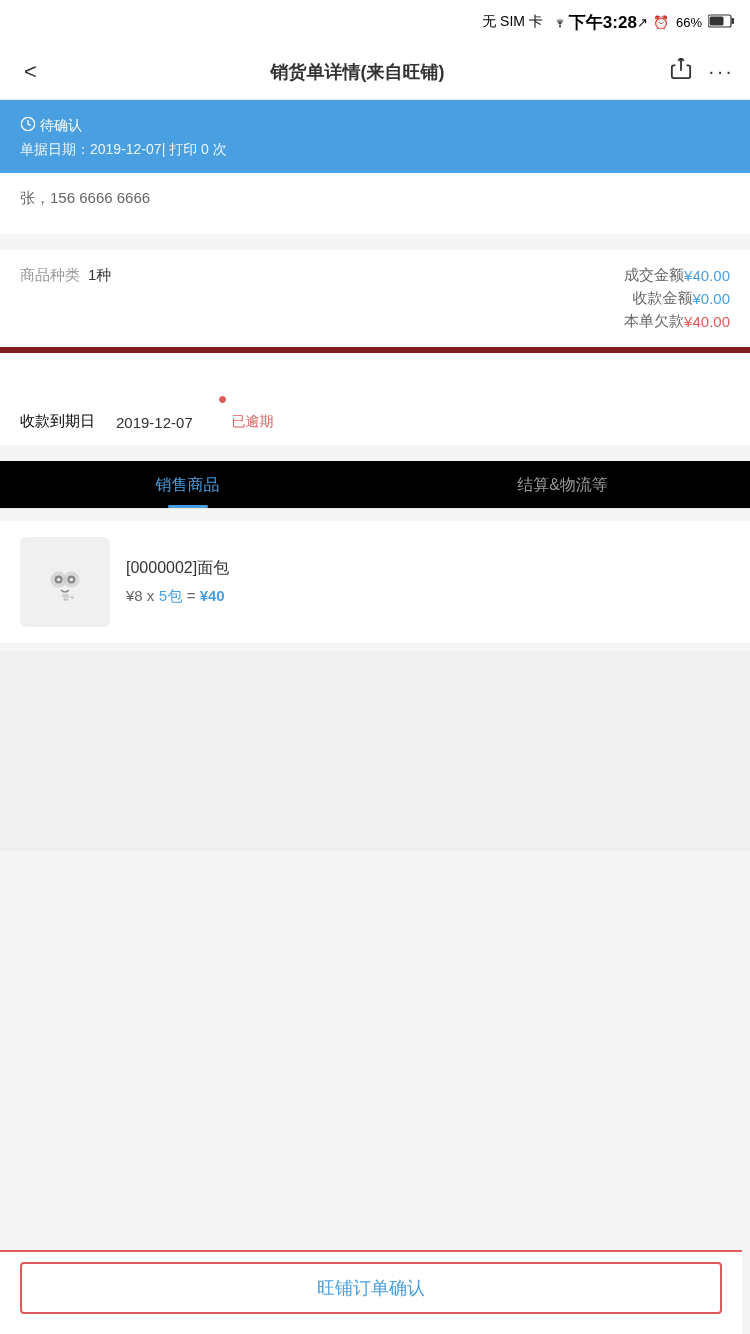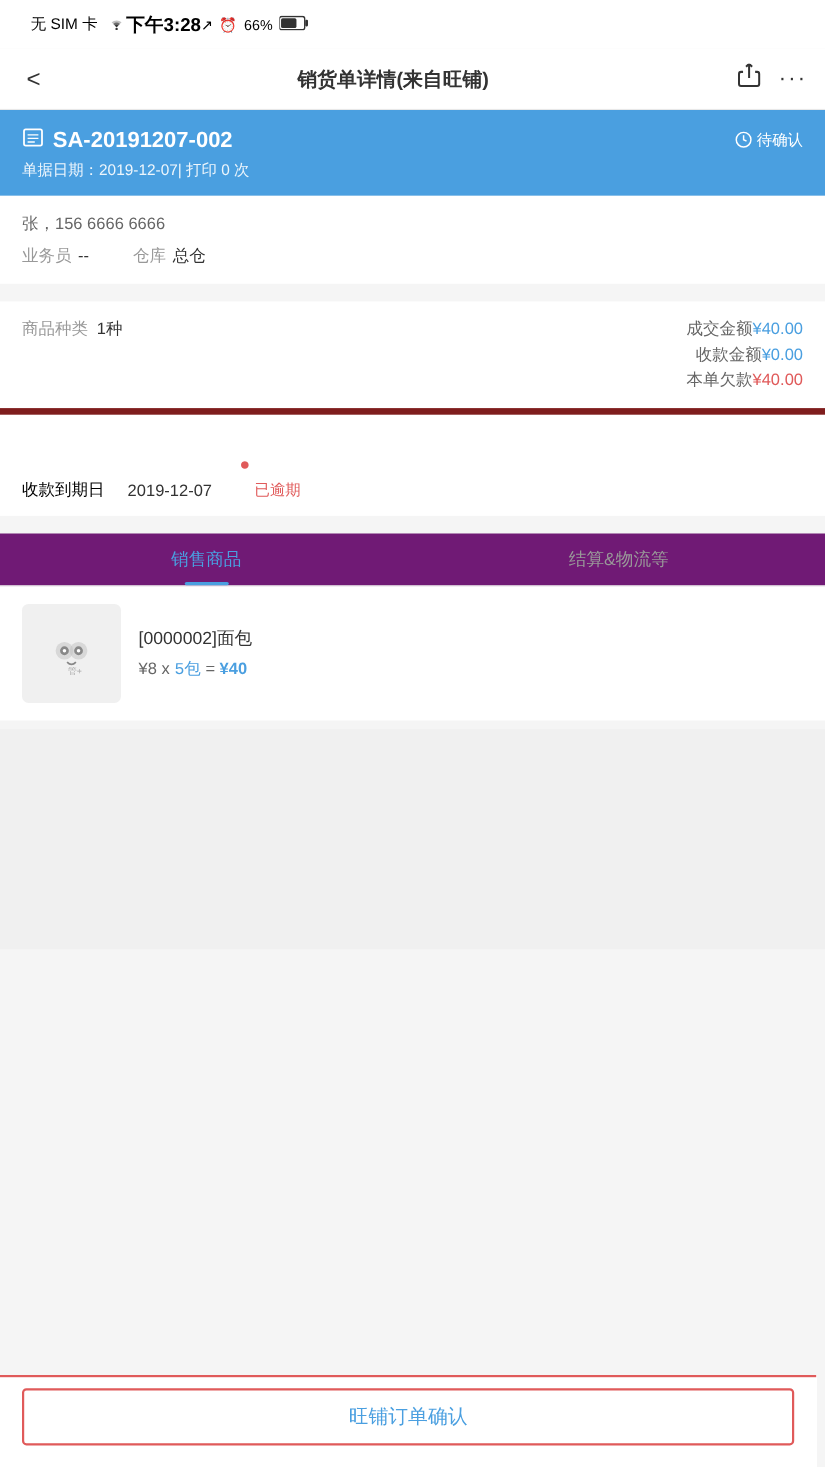--- a/index.html
+++ b/index.html
@@ -12,22 +12,22 @@
       position: relative;
       overflow-x: hidden;
     }
 
     
     .status-bar {
       background: #fff;
       height: 44px;
       display: flex;
       align-items: center;
-      justify-content: flex-start;
-      padding: 0 28px;
+      justify-content: flex-end;
+      padding: 0 16px;
       font-size: 15px;
       font-weight: 500;
     }
     .status-left { display: flex; align-items: center; gap: 8px; font-size: 14px; }
     .status-center { font-size: 17px; font-weight: 600; }
     .status-right { display: flex; align-items: center; gap: 6px; font-size: 13px; }
 
     
     .nav-bar {
       background: #fff;
@@ -171,22 +171,22 @@
     .overdue-badge {
       display: flex;
       align-items: center;
       gap: 4px;
       color: #e05a5a;
       font-size: 14px;
     }
 
     
     .tabs-section {
-      background: #701a75;
-      margin-bottom: 0;
+      background: #000000;
+      margin-bottom: 12px;
     }
     .tabs-row {
       display: flex;
       border-bottom: 1px solid #e8e8e8;
     }
     .tab-item {
       flex: 1;
       text-align: center;
       padding: 14px 0 12px;
       font-size: 16px;
@@ -317,58 +317,37 @@
         <polyline points="15 3 12 0 9 3"></polyline>
         <line x1="12" y1="0" x2="12" y2="14"></line>
       </svg>
     </span>
     <span style="font-size:20px;color:#333;cursor:pointer;letter-spacing:2px;">···</span>
   </div>
 </div>
 
 <div class="header-card">
   <div class="header-card-top">
-    <div class="order-number">
-      <span>
-        <svg width="20" height="18" viewBox="0 0 24 22" fill="none">
-          <rect x="2" y="2" width="20" height="18" rx="2" stroke="white" stroke-width="2" fill="none"></rect>
-          <line x1="6" y1="8" x2="18" y2="8" stroke="white" stroke-width="1.5"></line>
-          <line x1="6" y1="12" x2="18" y2="12" stroke="white" stroke-width="1.5"></line>
-          <line x1="6" y1="16" x2="14" y2="16" stroke="white" stroke-width="1.5"></line>
-        </svg>
-      </span>
-      <span>SA-20191207-002</span>
-    </div>
     <div class="status-badge">
       <span>
         <svg width="16" height="16" viewBox="0 0 24 24" fill="none" stroke="white" stroke-width="2">
           <circle cx="12" cy="12" r="10"></circle>
           <polyline points="12 6 12 12 16 14"></polyline>
         </svg>
       </span>
       <span>待确认</span>
     </div>
   </div>
   <div class="order-date">
     <span>单据日期：</span><span>2019-12-07</span><span>| 打印 0 次</span>
   </div>
 </div>
 
 <div class="customer-section">
   <div class="customer-info">张，156 6666 6666</div>
-  <div class="customer-meta">
-    <div class="meta-item">
-      <span class="meta-label">业务员</span>
-      <span class="meta-value">--</span>
-    </div>
-    <div class="meta-item">
-      <span class="meta-label">仓库</span>
-      <span class="meta-value">总仓</span>
-    </div>
-  </div>
 </div>
 
 <div class="section-divider"></div>
 
 <div class="summary-section">
   <div class="summary-row">
     <div class="summary-left">
       <span class="summary-label">商品种类</span>
       <span class="summary-count">1种</span>
     </div>

